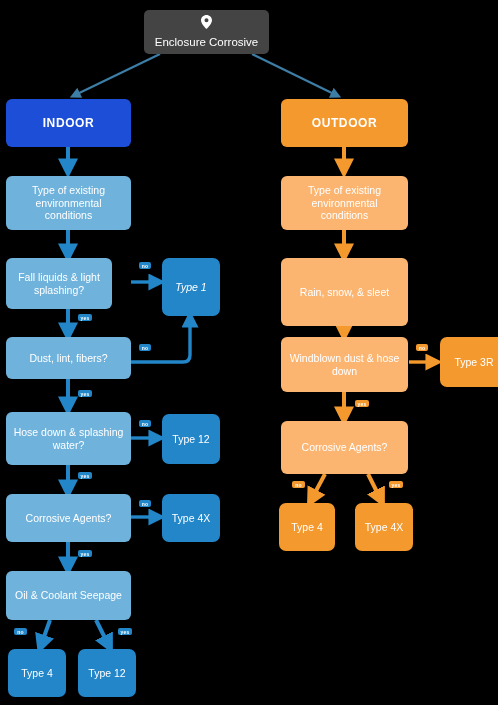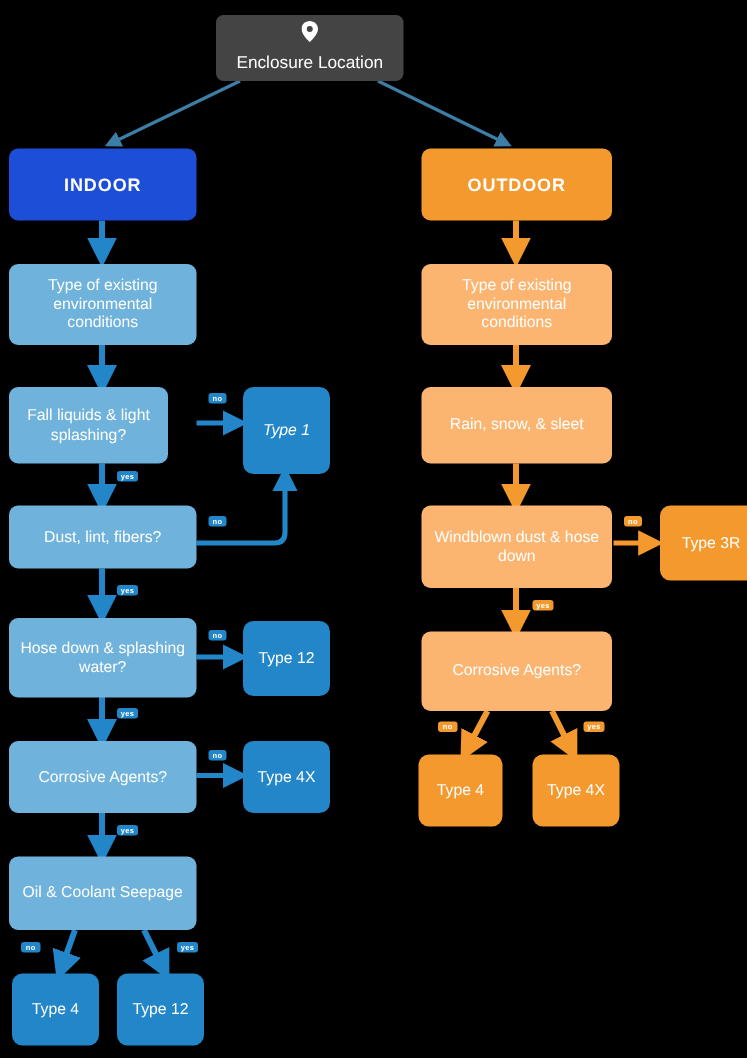--- a/index.html
+++ b/index.html
@@ -72,21 +72,21 @@
     <path d="M325,474 L310,502" stroke="#f4992e" stroke-width="4" fill="none" marker-end="url(#ao)"></path>
     <path d="M368,474 L382,502" stroke="#f4992e" stroke-width="4" fill="none" marker-end="url(#ao)"></path>
   </svg>
 
   <div class="node root" style="left:144px;top:10px;width:125px;height:44px;">
     <span class="pin">
       <svg width="11" height="14" viewBox="0 0 11 14">
           <path d="M5.5 0C2.5 0 0 2.4 0 5.3 0 9.2 5.5 14 5.5 14S11 9.2 11 5.3C11 2.4 8.5 0 5.5 0zm0 7.3a2 2 0 110-4 2 2 0 010 4z" fill="#fff"></path>
         </svg>
     </span>
-    <span>Enclosure Location</span>
+    <span>Enclosure Corrosive</span>
   </div>
 
   <div class="node blue-hdr hdr" style="left:6px;top:99px;width:125px;height:48px;">INDOOR</div>
 
   <div class="node blue-body" style="left:6px;top:176px;width:125px;height:54px;padding:0 6px;">Type of existing environmental conditions</div>
 
   <div class="node blue-body" style="left:6px;top:258px;width:106px;height:51px;padding:16px 6px;">Fall liquids &amp; light splashing?</div>
 
   <div class="node blue-body" style="left:6px;top:337px;width:125px;height:42px;padding:0 3px;">Dust, lint, fibers?</div>
 
@@ -103,21 +103,21 @@
   <div class="node blue-term" style="left:162px;top:494px;width:58px;height:48px;">Type 4X</div>
 
   <div class="node blue-term" style="left:8px;top:649px;width:58px;height:48px;">Type 4</div>
 
   <div class="node blue-term" style="left:78px;top:649px;width:58px;height:48px;">Type 12</div>
 
   <div class="node orange-hdr hdr" style="left:281px;top:99px;width:127px;height:48px;">OUTDOOR</div>
 
   <div class="node orange-body" style="left:281px;top:176px;width:127px;height:54px;padding:0 6px;">Type of existing environmental conditions</div>
 
-  <div class="node orange-body" style="left:281px;top:258px;width:127px;height:51px;padding:0 6px;">Rain, snow, &amp; sleet</div>
+  <div class="node orange-body" style="left:281px;top:258px;width:127px;height:68px;padding:0 6px;">Rain, snow, &amp; sleet</div>
 
   <div class="node orange-body" style="left:281px;top:337px;width:127px;height:55px;padding:0 6px;">Windblown dust &amp; hose down</div>
 
   <div class="node orange-body" style="left:281px;top:421px;width:127px;height:53px;padding:0 6px;">Corrosive Agents?</div>
 
   <div class="node orange-term" style="left:440px;top:337px;width:68px;height:50px;">Type 3R</div>
 
   <div class="node orange-term" style="left:279px;top:503px;width:56px;height:48px;">Type 4</div>
 
   <div class="node orange-term" style="left:355px;top:503px;width:58px;height:48px;">Type 4X</div>

